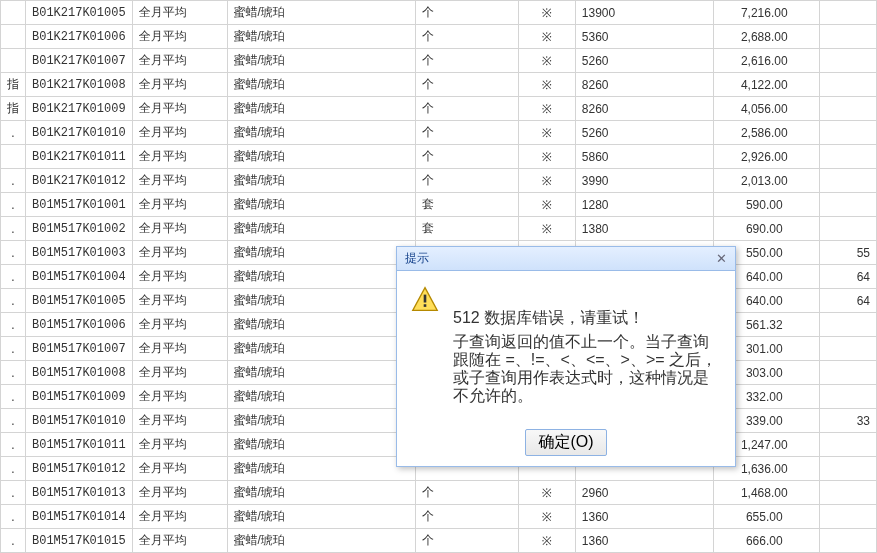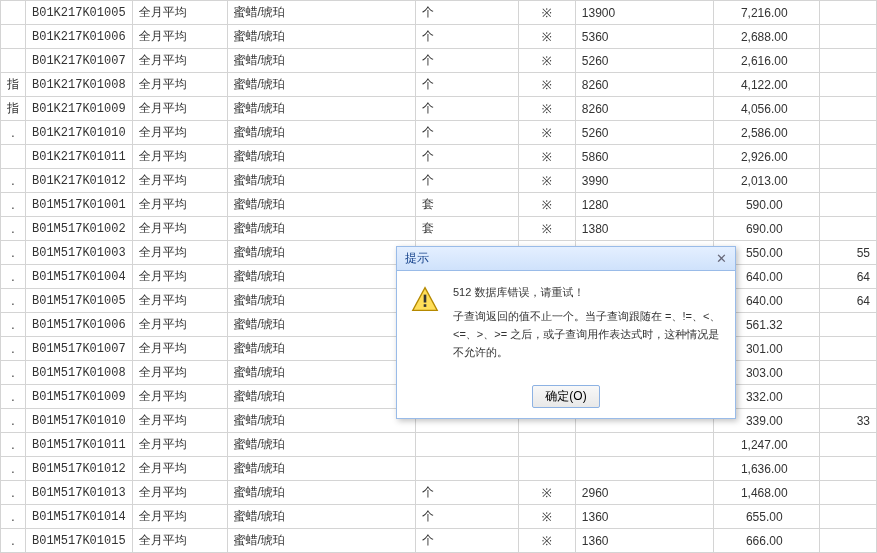--- a/index.html
+++ b/index.html
@@ -70,33 +70,34 @@
     .dialog-icon {
       width: 32px;
       flex-shrink: 0;
       display: flex;
       align-items: flex-start;
       justify-content: center;
       padding-top: 2px;
     }
     .dialog-text {
       flex: 1;
-      font-size: 11px;
+      font-size: 16px;
       line-height: 18px;
+      margin-top: 26px;
     }
     .dialog-text p { margin-bottom: 6px; }
     .dialog-buttons {
       text-align: center;
       padding: 6px 0 10px;
     }
     .btn {
       border: 1px solid #8db2e3;
       background: linear-gradient(#f8f8f8, #e8e8e8);
       padding: 2px 12px;
-      font-size: 12px;
+      font-size: 16px;
       cursor: pointer;
       border-radius: 2px;
     }
     .warn-tri {
       width: 28px; height: 28px;
     }
   </style>
 </head>
 <body>
 

